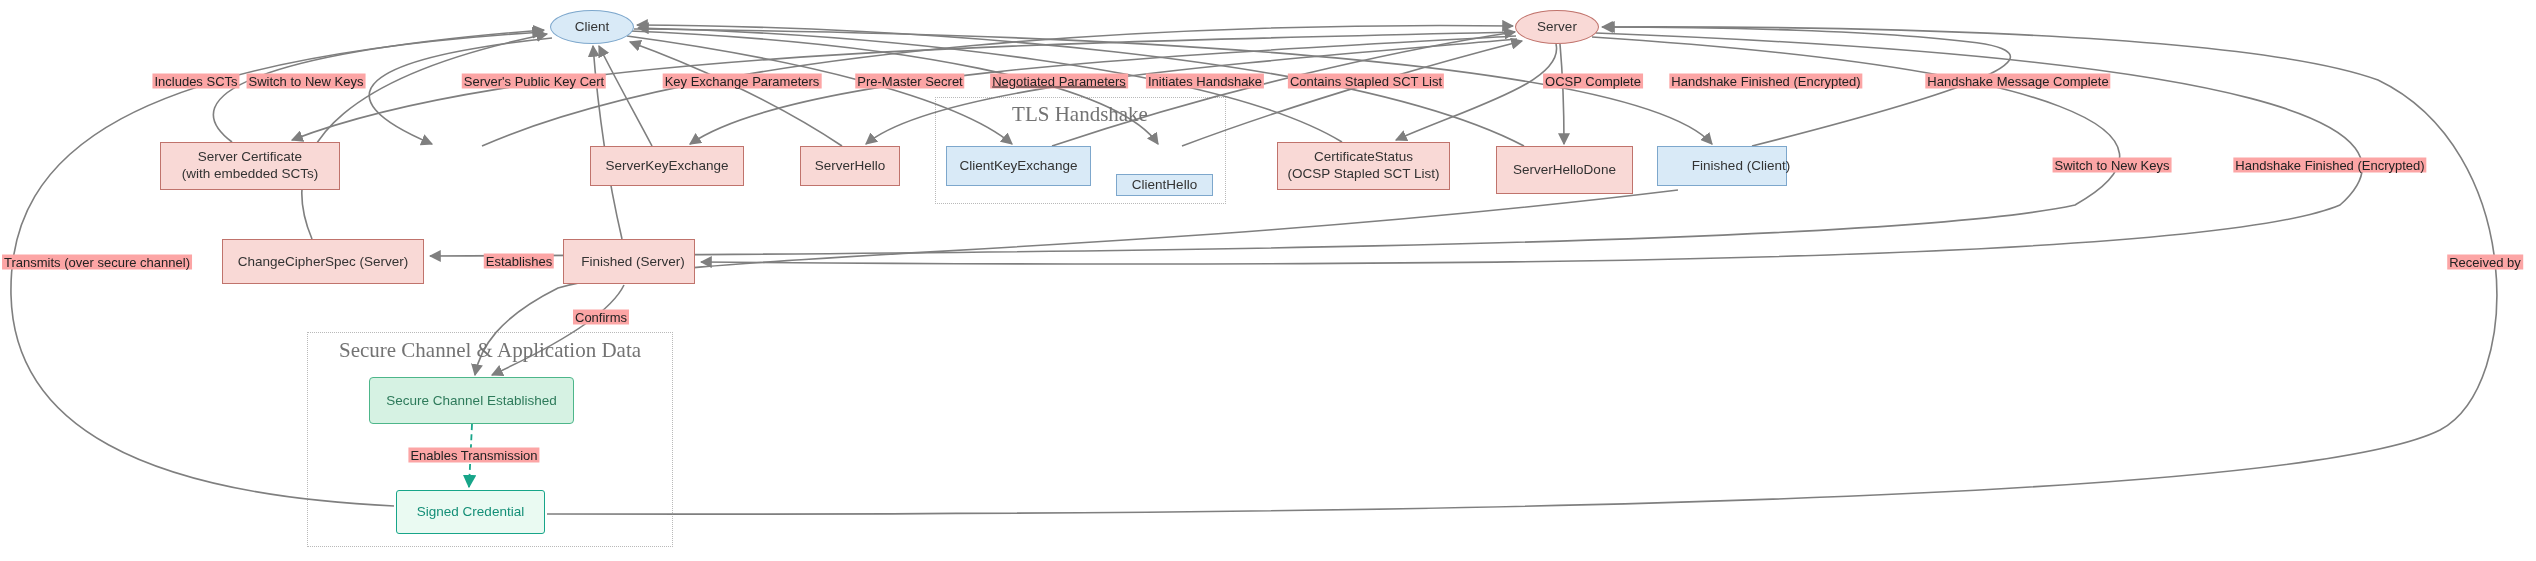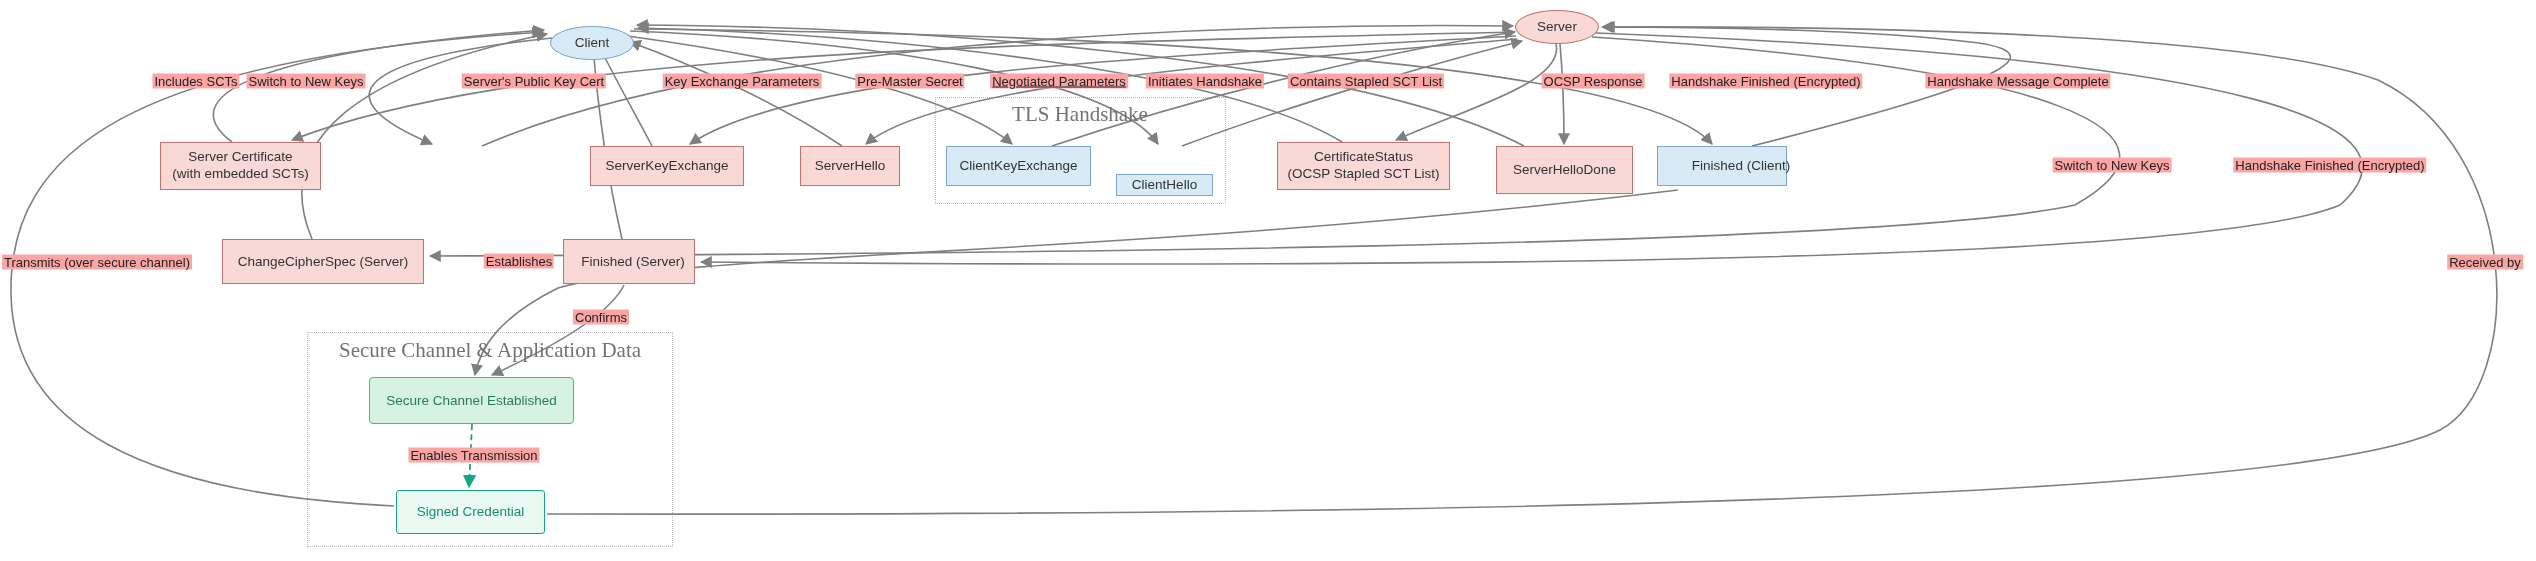--- a/index.html
+++ b/index.html
@@ -105,28 +105,28 @@
       <path d="M 472,424 C 471,446 470,466 469,487" marker-end="url(#arrTeal)"></path>
     </g>
   </svg>
 
   <div class="cluster" style="left:935px;top:97px;width:289px;height:105px;"></div>
   <div class="cluster-label" style="left:1080px;top:102px;">TLS Handshake</div>
 
   <div class="cluster" style="left:307px;top:332px;width:364px;height:213px;"></div>
   <div class="cluster-label" style="left:490px;top:338px;">Secure Channel &amp; Application Data</div>
 
-  <div class="node ellipse blue-node" style="left:550px;top:26px;width:84px;height:34px;justify-content:center;">
+  <div class="node ellipse blue-node" style="left:550px;top:10px;width:84px;height:34px;justify-content:center;">
     <span>Client</span>
   </div>
   <div class="node ellipse pink-node" style="left:1515px;top:10px;width:84px;height:34px;">
     <span>Server</span>
   </div>
 
-  <div class="node pink-node" style="left:160px;top:142px;width:161px;height:48px;">
+  <div class="node pink-node" style="left:160px;top:142px;width:180px;height:48px;">
     <span class="two-line">
       <span>Server Certificate</span>
       <span>(with embedded SCTs)</span>
     </span>
   </div>
   <div class="node pink-node" style="left:590px;top:146px;width:154px;height:40px;">
     <span>ServerKeyExchange</span>
   </div>
   <div class="node pink-node" style="left:800px;top:146px;width:100px;height:40px;">
     <span>ServerHello</span>
@@ -165,21 +165,21 @@
   </div>
 
   <div class="edge-label" style="left:196px;top:81px;">Includes SCTs</div>
   <div class="edge-label" style="left:306px;top:81px;">Switch to New Keys</div>
   <div class="edge-label" style="left:534px;top:81px;">Server's Public Key Cert</div>
   <div class="edge-label" style="left:742px;top:81px;">Key Exchange Parameters</div>
   <div class="edge-label" style="left:910px;top:81px;">Pre-Master Secret</div>
   <div class="edge-label" style="left:1059px;top:81px;text-decoration:underline;">Negotiated Parameters</div>
   <div class="edge-label" style="left:1205px;top:81px;">Initiates Handshake</div>
   <div class="edge-label" style="left:1366px;top:81px;">Contains Stapled SCT List</div>
-  <div class="edge-label" style="left:1593px;top:81px;">OCSP Response</div>
+  <div class="edge-label" style="left:1593px;top:81px;">OCSP Complete</div>
   <div class="edge-label" style="left:1766px;top:81px;">Handshake Finished (Encrypted)</div>
   <div class="edge-label" style="left:2018px;top:81px;">Handshake Message Complete</div>
   <div class="edge-label" style="left:2112px;top:165px;">Switch to New Keys</div>
   <div class="edge-label" style="left:2330px;top:165px;">Handshake Finished (Encrypted)</div>
   <div class="edge-label" style="left:97px;top:262px;">Transmits (over secure channel)</div>
   <div class="edge-label" style="left:2485px;top:262px;">Received by</div>
   <div class="edge-label" style="left:519px;top:261px;">Establishes</div>
   <div class="edge-label" style="left:601px;top:317px;">Confirms</div>
   <div class="edge-label" style="left:474px;top:455px;">Enables Transmission</div>
 

